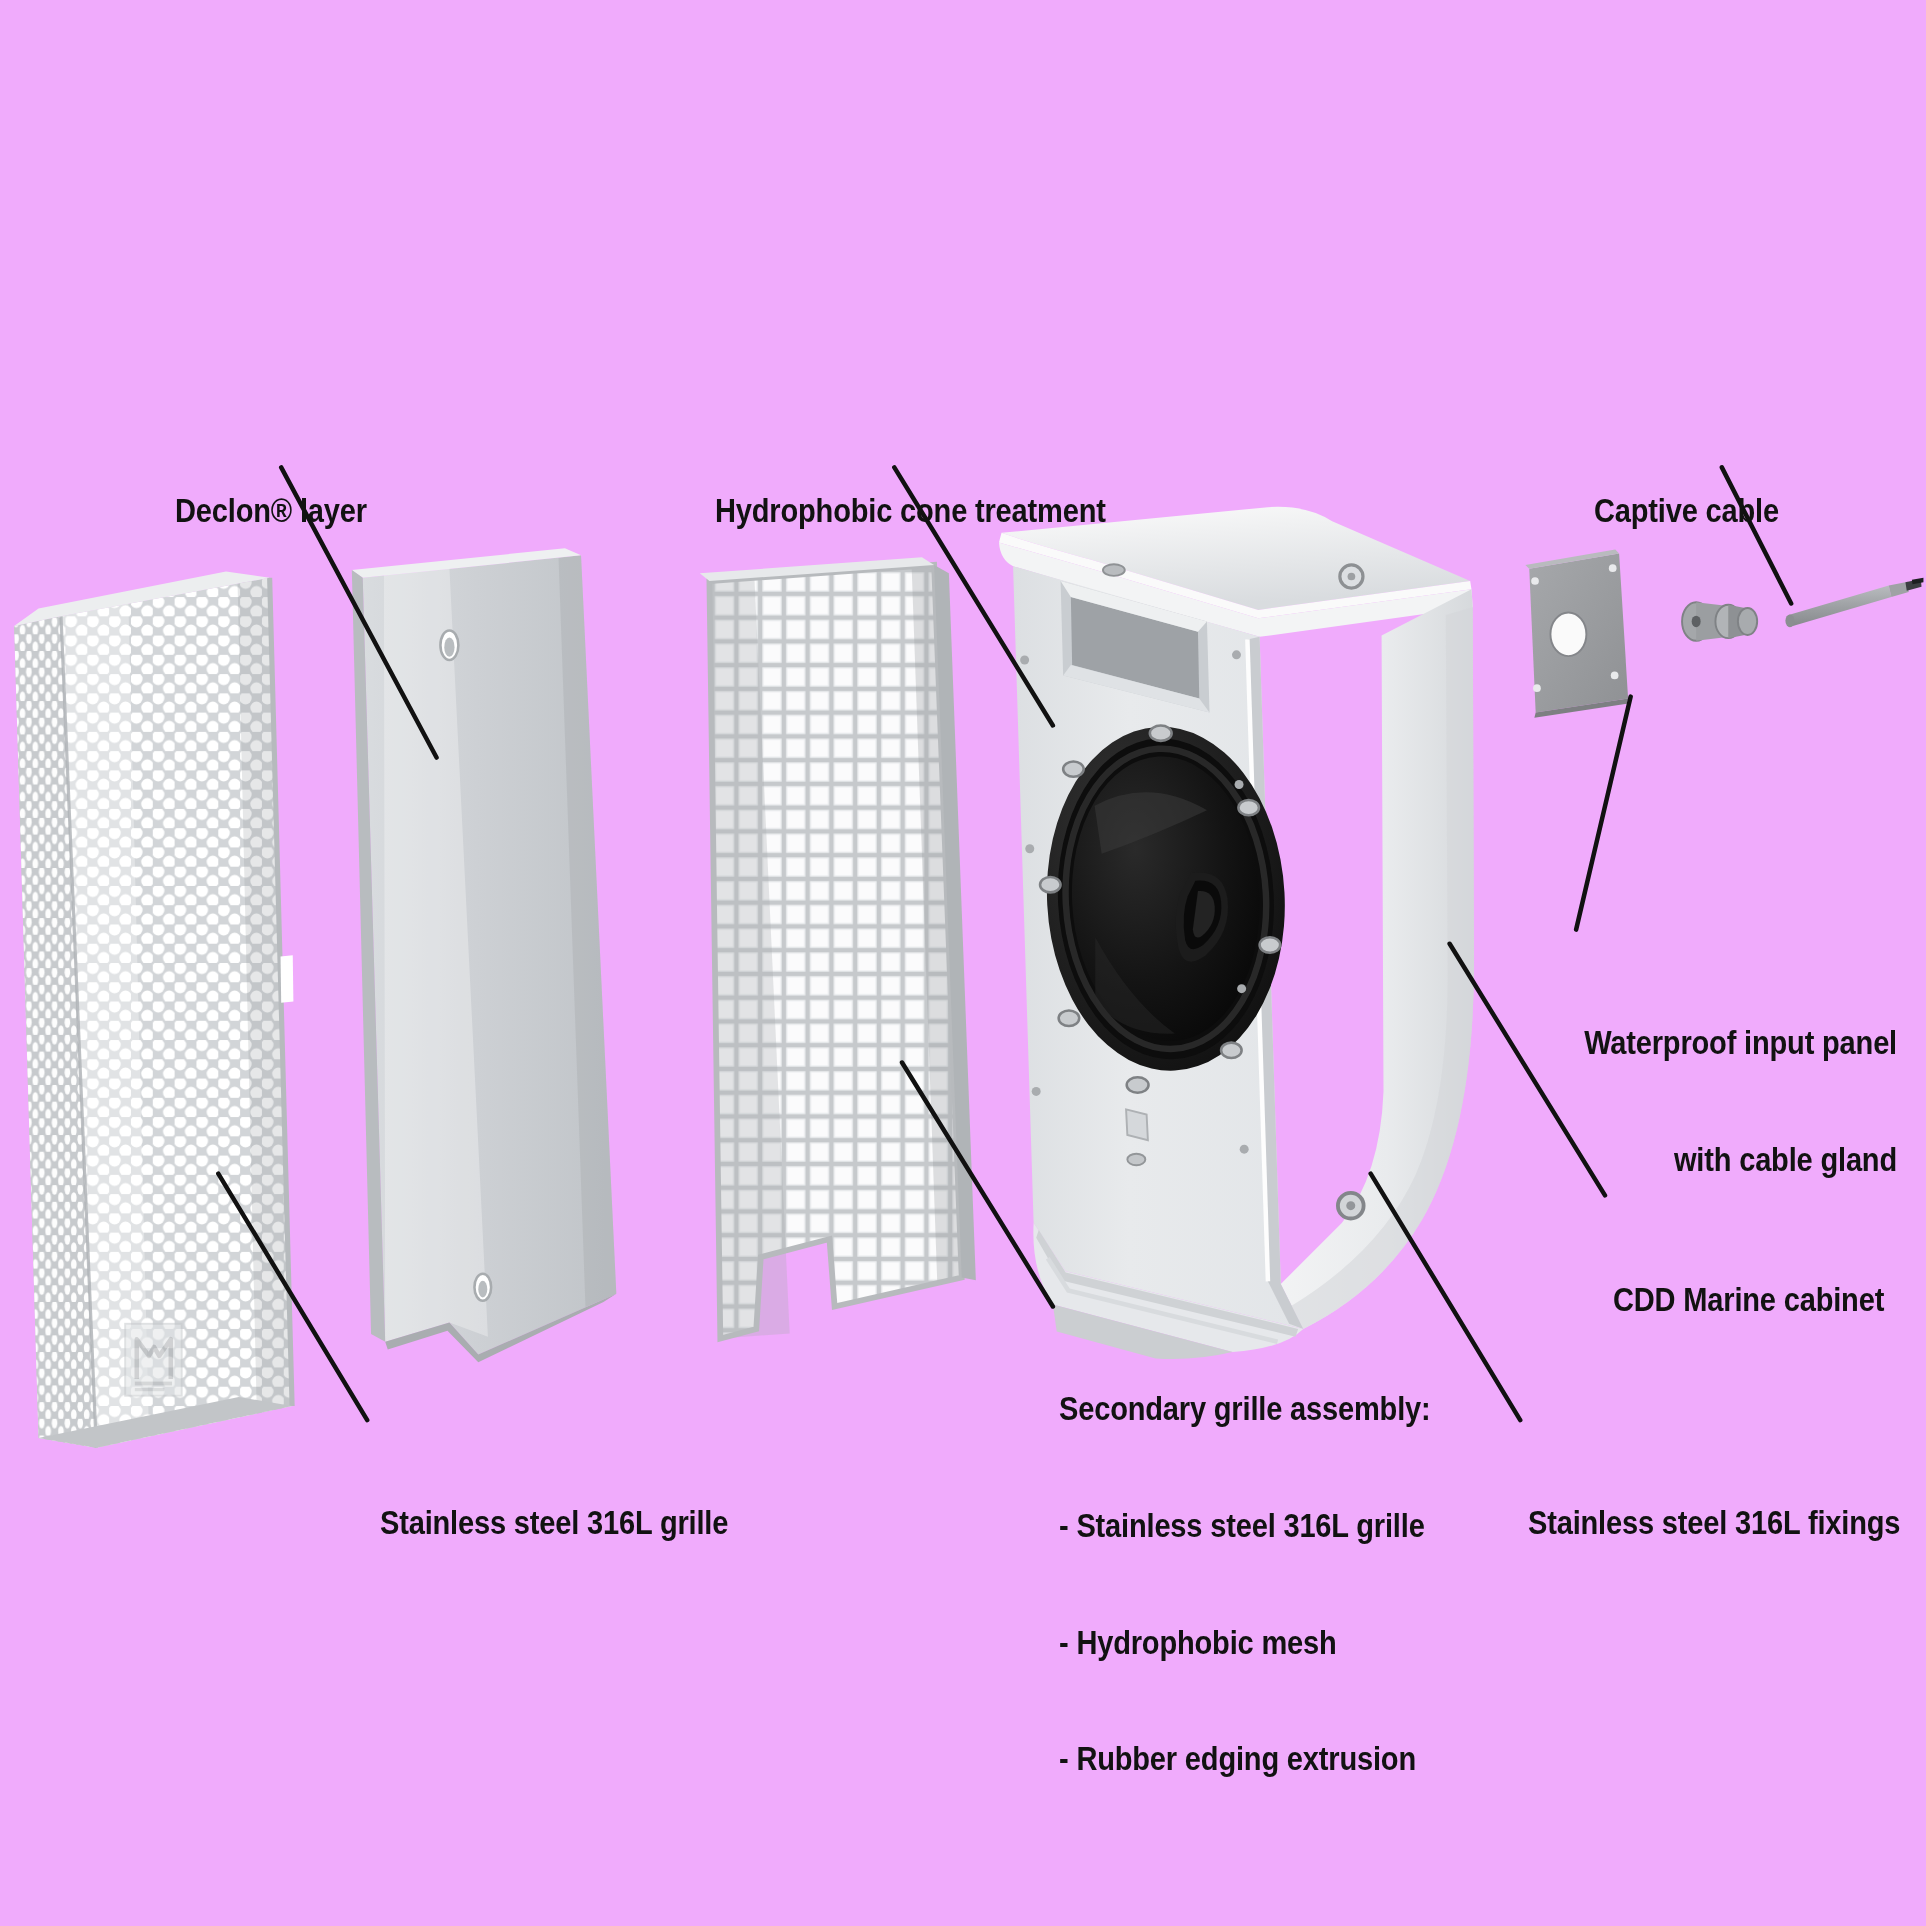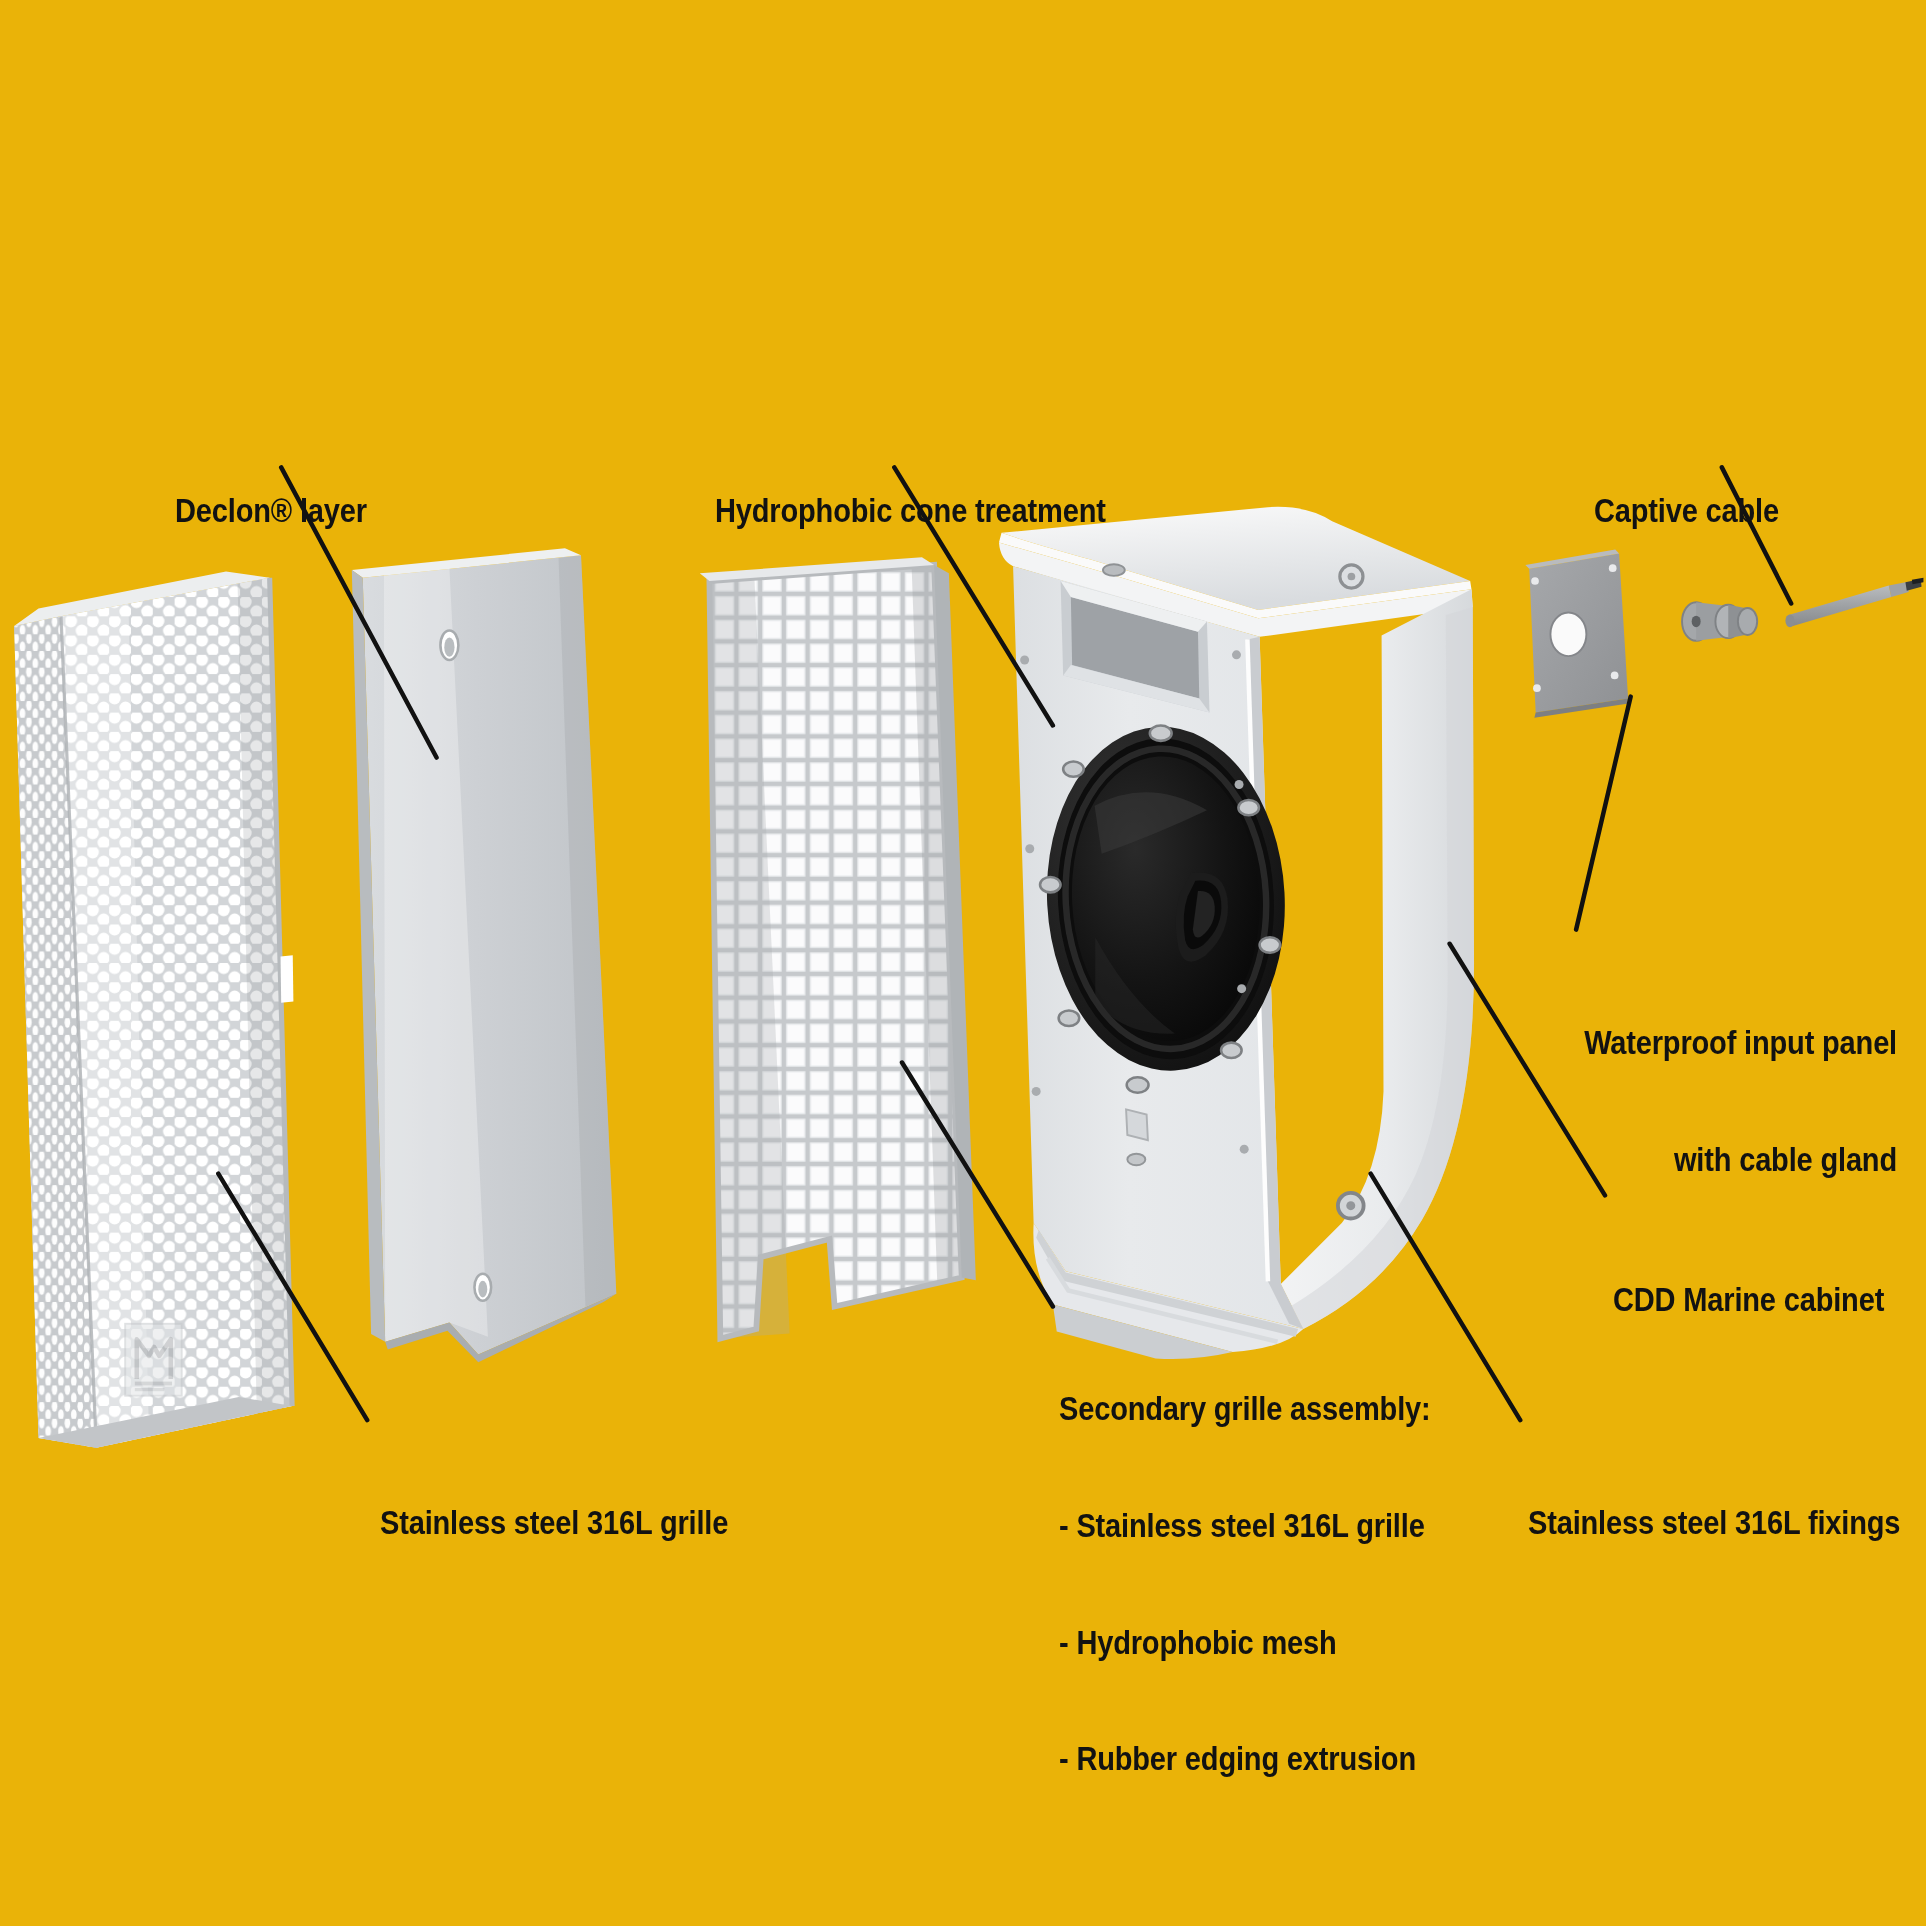--- a/index.html
+++ b/index.html
@@ -1,18 +1,18 @@
 <!DOCTYPE html>
 <html style="font-size:10.3px"><head>
 <meta charset="utf-8">
 <style>
   html,body{margin:0;padding:0;background:#ffffff;}
   body{width:1926px;height:1926px;overflow:hidden;
        font-family:"Liberation Sans",sans-serif;}
-  #stage{position:relative;width:1926px;height:1926px;background:#eab308;}
+  #stage{position:relative;width:1926px;height:1926px;background:#f0abfc;}
   svg.layer{position:absolute;left:0;top:0;width:1926px;height:1926px;display:block;}
   .callout{position:absolute;color:#121212;font-weight:bold;
            font-family:"Liberation Sans",sans-serif;
            font-size:33px;line-height:1.18;letter-spacing:-0.2px;
            white-space:pre;transform:scaleX(0.88);}
   .callout.c-left{transform-origin:left center;}
   .callout.c-right{transform-origin:right center;text-align:right;}
   .callout .ln{display:block;}
 </style>
 </head>

